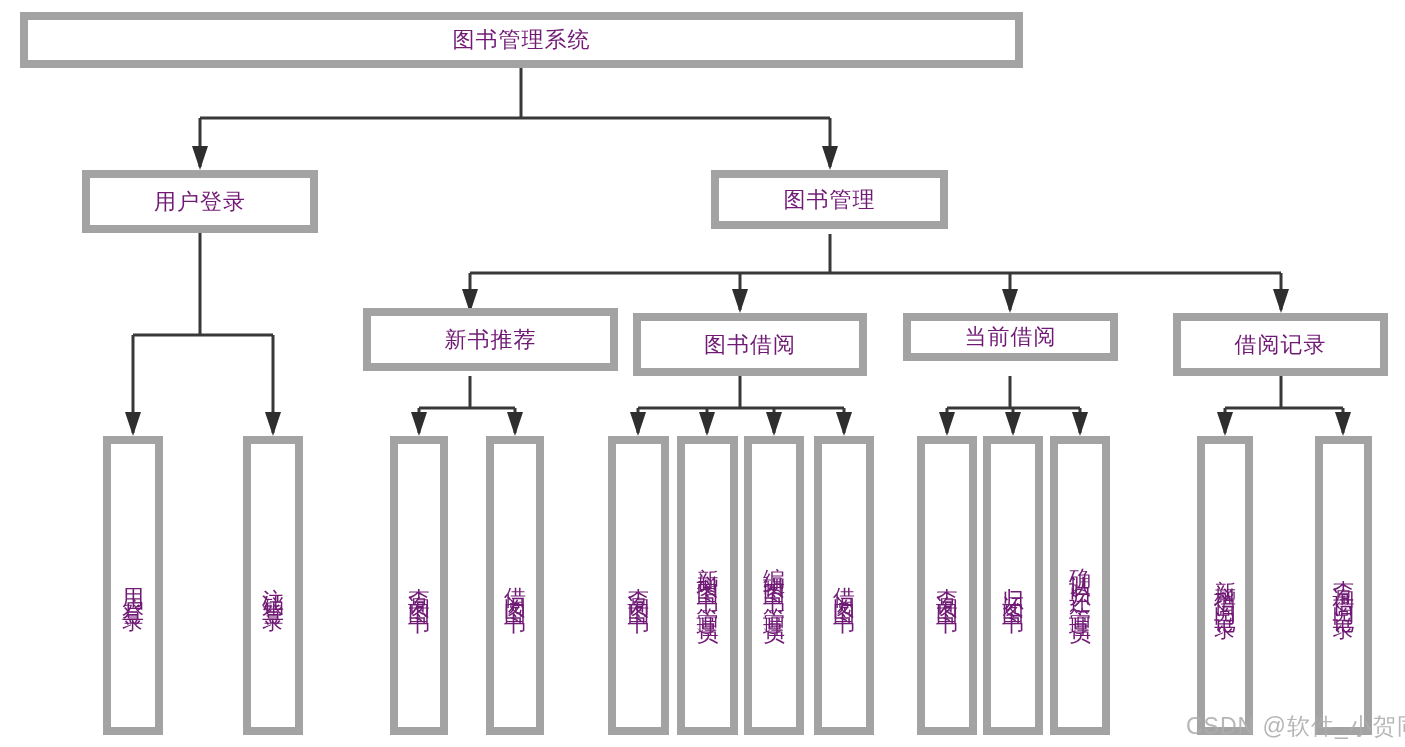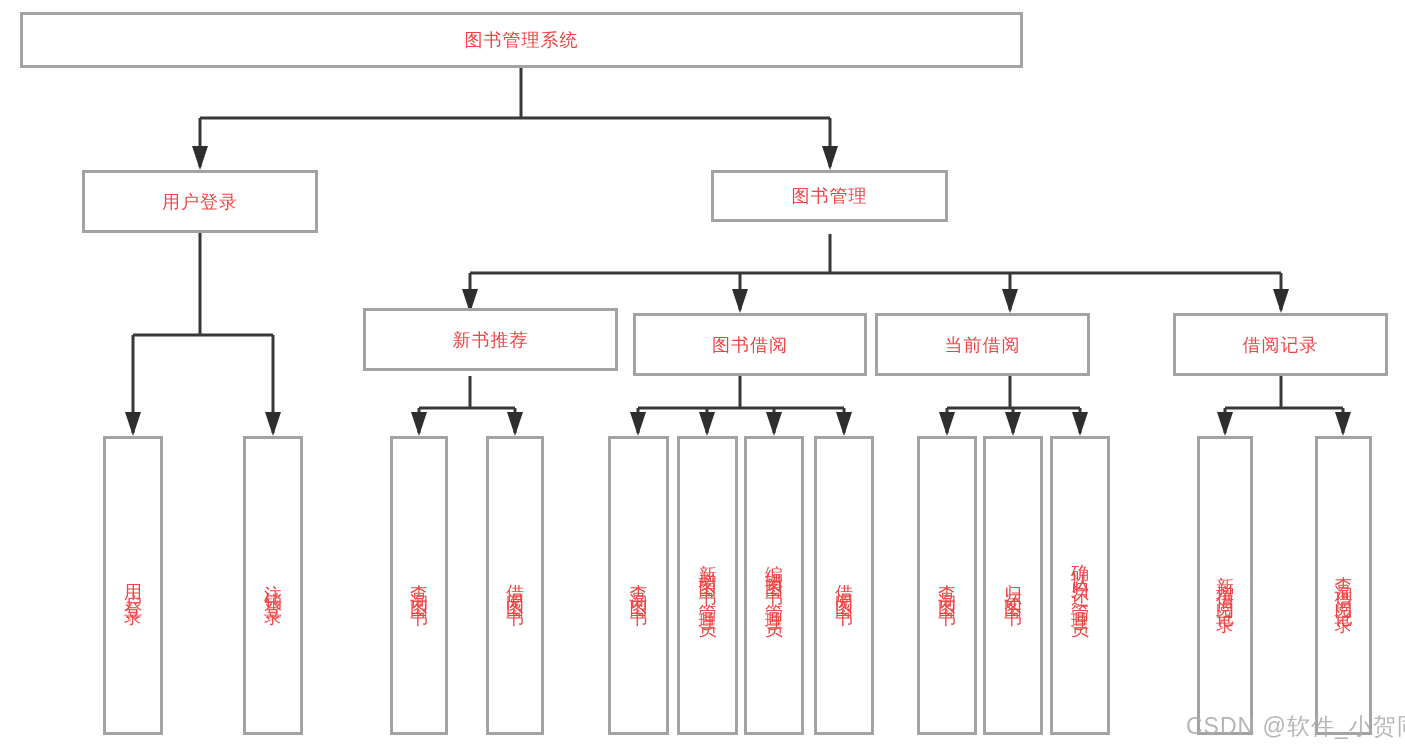--- a/index.html
+++ b/index.html
@@ -24,26 +24,26 @@
     fill: none;
   }
   svg.connectors path.arrow {
     fill: #2e2e2e;
     stroke: none;
   }
   .node {
     position: absolute;
     box-sizing: border-box;
     background: #ffffff;
-    border: 3px solid #a3a3a3;
+    border: 8px solid #a3a3a3;
     display: flex;
     align-items: center;
     justify-content: center;
-    color: #ef4444;
-    font-size: 18px;
+    color: #701a75;
+    font-size: 22px;
     line-height: 1;
     white-space: nowrap;
   }
   .node.h { letter-spacing: 1px; }
   .node.v {
     writing-mode: vertical-rl;
     text-orientation: mixed;
     letter-spacing: 8px;
     white-space: normal;
   }
@@ -96,25 +96,25 @@
     <path class="arrow" d="M939 412 L955 412 L947 436 Z"></path>
     <path class="arrow" d="M1005 412 L1021 412 L1013 436 Z"></path>
     <path class="arrow" d="M1072 412 L1088 412 L1080 436 Z"></path>
     <path class="arrow" d="M1217 412 L1233 412 L1225 436 Z"></path>
     <path class="arrow" d="M1335 412 L1351 412 L1343 436 Z"></path>
   </svg>
 
   <div class="node h" style="left:20px; top:12px; width:1003px; height:56px;">图书管理系统</div>
 
   <div class="node h" style="left:82px; top:170px; width:236px; height:63px;">用户登录</div>
-  <div class="node h" style="left:711px; top:170px; width:237px; height:52px;">图书管理</div>
+  <div class="node h" style="left:711px; top:170px; width:237px; height:59px;">图书管理</div>
 
   <div class="node h" style="left:363px; top:308px; width:255px; height:63px;">新书推荐</div>
   <div class="node h" style="left:633px; top:313px; width:234px; height:63px;">图书借阅</div>
-  <div class="node h" style="left:875px; top:313px; width:215px; height:63px;">当前借阅</div>
+  <div class="node h" style="left:903px; top:313px; width:215px; height:48px;">当前借阅</div>
   <div class="node h" style="left:1173px; top:313px; width:215px; height:63px;">借阅记录</div>
 
   <div class="node v" style="left:103px; top:436px; width:60px; height:299px;">用户登录</div>
   <div class="node v" style="left:243px; top:436px; width:60px; height:299px;">注销登录</div>
 
   <div class="node v" style="left:390px; top:436px; width:58px; height:299px;">查询图书</div>
   <div class="node v" style="left:486px; top:436px; width:58px; height:299px;">借阅图书</div>
 
   <div class="node v" style="left:608px; top:436px; width:61px; height:299px;">查询图书</div>
   <div class="node v" style="left:677px; top:436px; width:61px; height:299px;">新增图书（管理员）</div>

